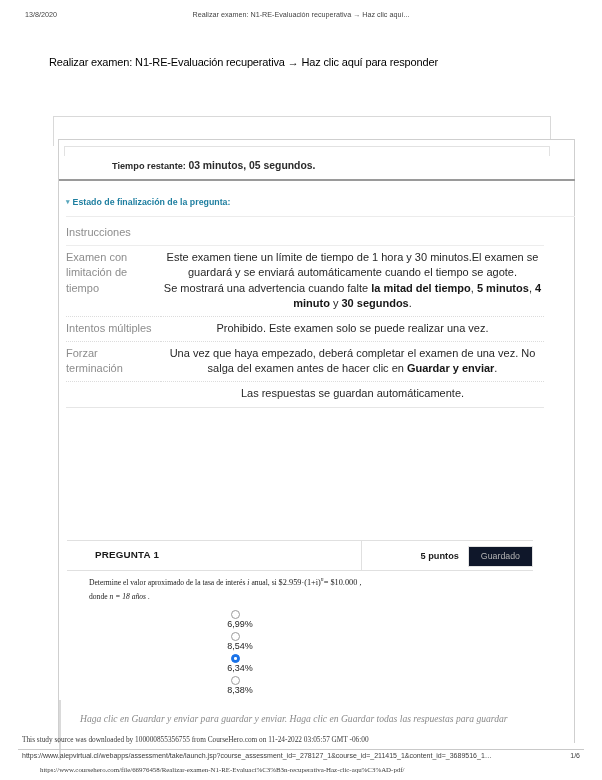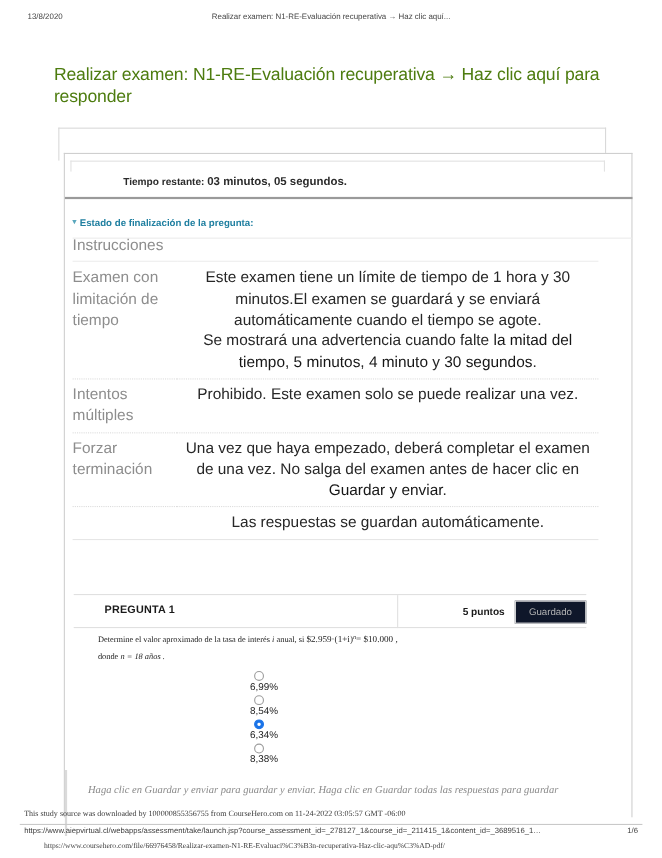--- a/index.html
+++ b/index.html
@@ -24,24 +24,24 @@
     color: #444;
   }
   .print-header .ph-date { position: absolute; left: 25px; top: 0; }
   .print-header .ph-title { position: absolute; left: 0; right: 0; text-align: center; top: 0; }
 
   
   .page-title {
     position: absolute;
     left: 49px; top: 48px;
     width: 500px;
-    font-size: 16px;
+    font-size: 11px;
     line-height: 1.28;
     font-weight: 400;
-    color: #4d7c0f;
+    color: #000000;
     letter-spacing: -0.15px;
   }
 
   
   .shell-outer {
     position: absolute;
     left: 53px; top: 116px;
     width: 498px; height: 30px;
     border: 1px solid #d9d9d9;
     border-bottom: none;
@@ -95,44 +95,44 @@
     display: inline-block;
     font-size: 7px;
     color: #59a7bd;
     margin-right: 3px;
     transform: translateY(-1px);
   }
 
   
   .instr {
     position: absolute;
-    left: 66px; top: 211px;
+    left: 66px; top: 223px;
     width: 478px;
-    font-size: 14px;
+    font-size: 11px;
   }
   .instr table { width: 100%; border-collapse: collapse; }
   .instr td {
     vertical-align: top;
     padding: 4px 0 5px 0;
     border-bottom: 1px dotted #dcdcdc;
     line-height: 1.38;
   }
   .instr td.k {
     width: 95px;
     color: #8d8d8d;
     padding-right: 8px;
   }
   .instr td.v { color: #272727; text-align: center; }
   .instr tr.hdr td {
     color: #8d8d8d;
     border-bottom: 1px solid #ededed;
     padding-top: 2px;
   }
   .instr tr.last td { border-bottom: 1px solid #e6e6e6; margin-left: 10px; }
-  .instr b { font-weight: 400; color: #161616; }
+  .instr b { font-weight: 700; color: #161616; }
 
   
   .q-divider {
     position: absolute;
     left: 67px; top: 540px;
     width: 466px;
     border-top: 1px solid #e0e0e0;
   }
   .q-head {
     position: absolute;

